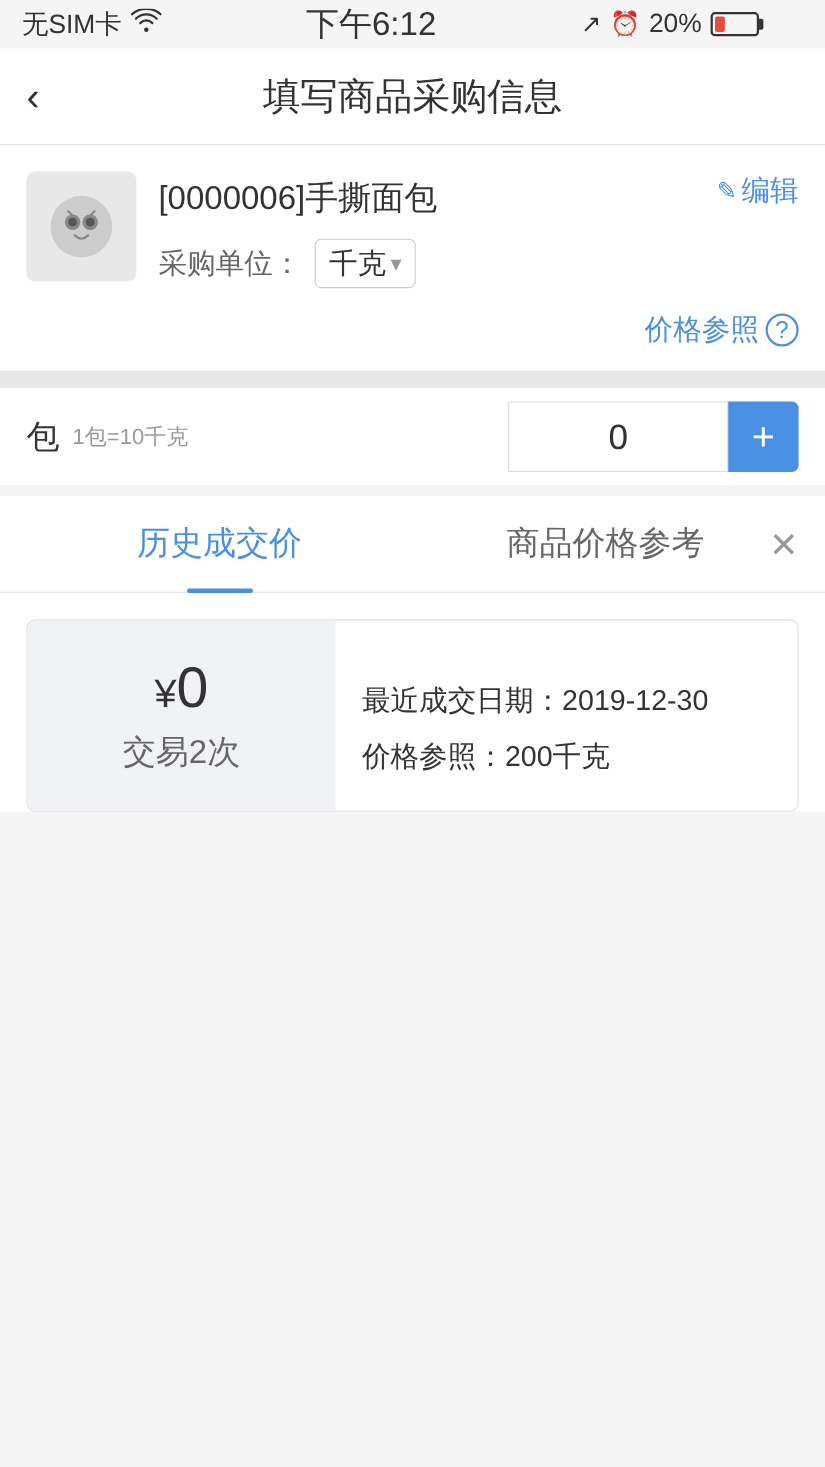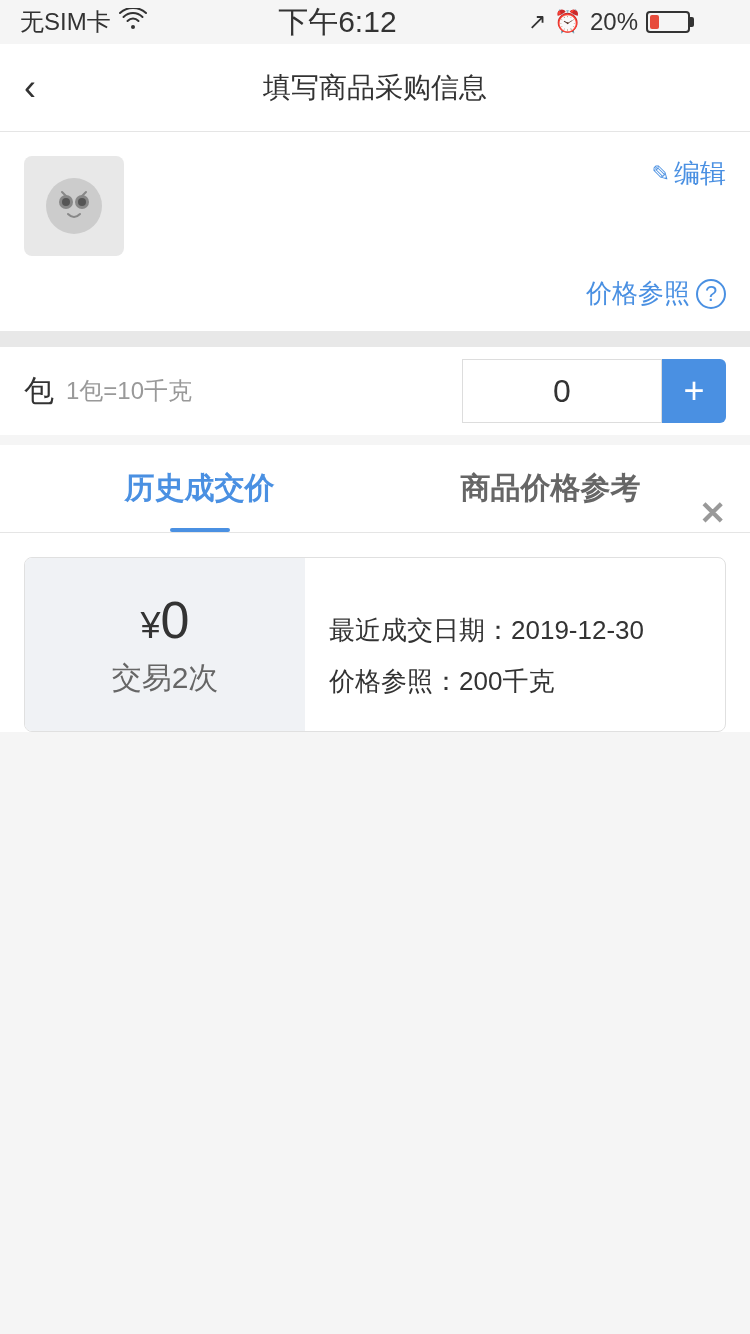--- a/index.html
+++ b/index.html
@@ -84,21 +84,21 @@
       border-bottom: 1px solid #e5e5e5;
     }
     .nav-back {
       position: absolute;
       left: 24px;
       font-size: 36px;
       color: #333;
       cursor: pointer;
     }
     .nav-title {
-      font-size: 28px;
+      font-size: 34px;
       font-weight: 500;
       color: #333;
     }
 
     
     .product-card {
       width: 750px;
       background: #fff;
       padding: 24px 24px 20px 24px;
       margin-bottom: 0;
@@ -214,21 +214,21 @@
       display: flex;
       align-items: center;
       gap: 12px;
     }
     .quantity-unit {
       font-size: 30px;
       font-weight: 500;
       color: #333;
     }
     .quantity-hint {
-      font-size: 24px;
+      font-size: 20px;
       color: #999;
     }
     .quantity-right {
       display: flex;
       align-items: center;
       gap: 0;
     }
     .quantity-input-box {
       width: 200px;
       height: 64px;
@@ -254,26 +254,25 @@
     }
 
     
     .tab-section {
       width: 750px;
       background: #fff;
       margin-top: 10px;
     }
     .tab-header {
       display: flex;
-      align-items: flex-end;
+      align-items: center;
       border-bottom: 1px solid #e5e5e5;
       position: relative;
       height: 88px;
       padding: 0 24px;
-      font-weight: bold;
     }
     .tab-item {
       flex: 1;
       display: flex;
       flex-direction: column;
       align-items: center;
       justify-content: center;
       height: 88px;
       font-size: 30px;
       cursor: pointer;
@@ -395,20 +394,32 @@
         <svg width="60" height="60" viewBox="0 0 60 60" fill="none">
           <circle cx="30" cy="30" r="28" fill="#ccc"></circle>
           <circle cx="22" cy="26" r="7" fill="#888"></circle>
           <circle cx="38" cy="26" r="7" fill="#888"></circle>
           <circle cx="22" cy="26" r="4" fill="#555"></circle>
           <circle cx="38" cy="26" r="4" fill="#555"></circle>
           <path d="M24 38 Q30 44 36 38" stroke="#888" stroke-width="2" fill="none" stroke-linecap="round"></path>
           <path d="M18 16 L22 20 M42 16 L38 20" stroke="#888" stroke-width="2" stroke-linecap="round"></path>
         </svg>
       </div>
+      <div class="product-info">
+        <div class="product-name">
+          <span>[0000006]</span><span>手撕面包</span>
+        </div>
+        <div class="product-unit-row">
+          <span class="unit-label">采购单位：</span>
+          <div class="unit-select">
+            <span>千克</span>
+            <span class="unit-arrow">▾</span>
+          </div>
+        </div>
+      </div>
     </div>
     <div class="edit-link">
       <span style="font-size:22px;">✎</span>
       <span>编辑</span>
     </div>
   </div>
   <div class="price-ref-row">
     <div class="price-ref-link">
       <span>价格参照</span>
       <div class="help-circle">?</div>

